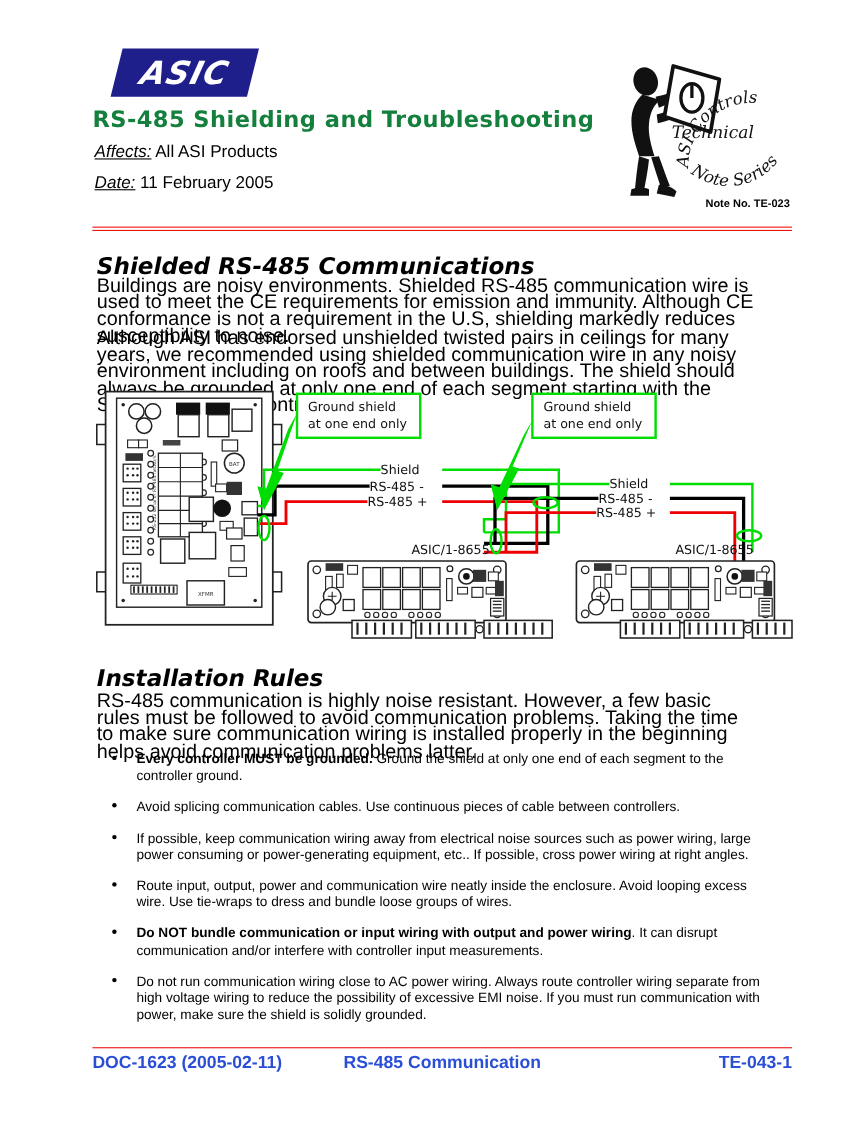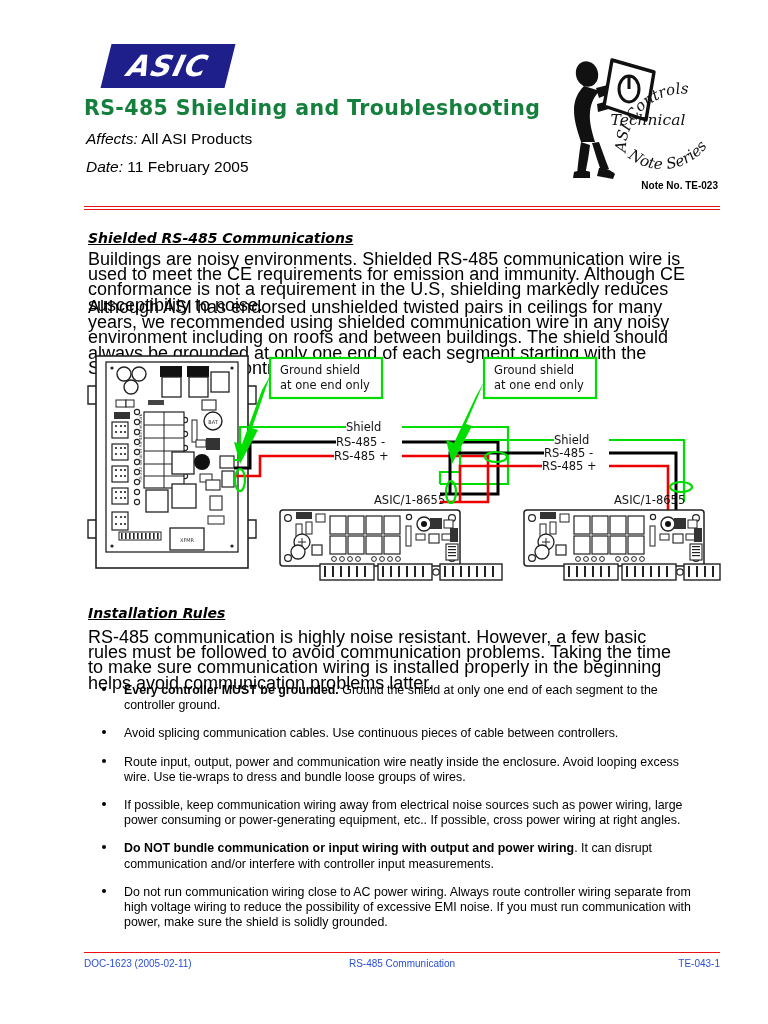--- a/index.html
+++ b/index.html
@@ -79,20 +79,21 @@
   .meta-line {
     position: absolute;
     left: 2px;
     font-size: 15.5px;
     white-space: nowrap;
   }
   .meta-line.affects { top: 92px; }
   .meta-line.date { top: 120px; }
   .meta-label {
     font-style: italic;
+    text-decoration: underline;
   }
 
   
   .stamp {
     position: absolute;
     left: 468px;
     top: 8px;
     width: 176px;
     height: 152px;
   }
@@ -114,26 +115,25 @@
     border-top: 1.6px solid #ee1111;
     border-bottom: 1.6px solid #ee1111;
     height: 2px;
   }
   .rule-top { top: 206px; }
 
   
   .section-heading {
     position: absolute;
     left: 88px;
-    font-size: 14px;
+    font-size: 21px;
     font-weight: bold;
     font-style: italic;
     font-family: "DejaVu Sans", sans-serif;
     white-space: nowrap;
-    text-decoration: underline;
   }
   .h-shielded { top: 230px; }
   .h-rules { top: 605px; }
 
   .para {
     position: absolute;
     left: 88px;
     width: 600px;
     font-size: 18px;
     line-height: 15.2px;
@@ -176,22 +176,22 @@
     border-top: 1.6px solid #ee1111;
     height: 0px;
   }
   .footer {
     position: absolute;
     left: 84px;
     top: 958px;
     width: 636px;
     height: 20px;
     color: #2a4fd6;
-    font-size: 10px;
-    font-weight: normal;
+    font-size: 16px;
+    font-weight: bold;
   }
   .footer .f-left { position:absolute; left: 0; top: 0; }
   .footer .f-center { position:absolute; left: 0; top: 0; width: 636px; text-align: center; }
   .footer .f-right { position:absolute; right: 0; top: 0; }
 
   
   .diagram {
     position: absolute;
     left: 84px;
     top: 352px;
@@ -629,25 +629,25 @@
     <div class="bullet">
       <span class="dot"></span>
       <b>Every controller MUST be grounded.</b><span> Ground the shield at only one end of each segment to the controller ground.</span>
     </div>
     <div class="bullet">
       <span class="dot"></span>
       <b></b><span>Avoid splicing communication cables. Use continuous pieces of cable between controllers.</span>
     </div>
     <div class="bullet">
       <span class="dot"></span>
-      <b></b><span>Route input, output, power and communication wire neatly inside the enclosure. Avoid looping excess wire. Use tie-wraps to dress and bundle loose groups of wires.</span>
+      <b></b><span>If possible, keep communication wiring away from electrical noise sources such as power wiring, large power consuming or power-generating equipment, etc.. If possible, cross power wiring at right angles.</span>
     </div>
     <div class="bullet">
       <span class="dot"></span>
-      <b></b><span>If possible, keep communication wiring away from electrical noise sources such as power wiring, large power consuming or power-generating equipment, etc.. If possible, cross power wiring at right angles.</span>
+      <b></b><span>Route input, output, power and communication wire neatly inside the enclosure. Avoid looping excess wire. Use tie-wraps to dress and bundle loose groups of wires.</span>
     </div>
     <div class="bullet">
       <span class="dot"></span>
       <b>Do NOT bundle communication or input wiring with output and power wiring</b><span>. It can disrupt communication and/or interfere with controller input measurements.</span>
     </div>
     <div class="bullet">
       <span class="dot"></span>
       <b></b><span>Do not run communication wiring close to AC power wiring. Always route controller wiring separate from high voltage wiring to reduce the possibility of excessive EMI noise. If you must run communication with power, make sure the shield is solidly grounded.</span>
     </div>
   </div>

